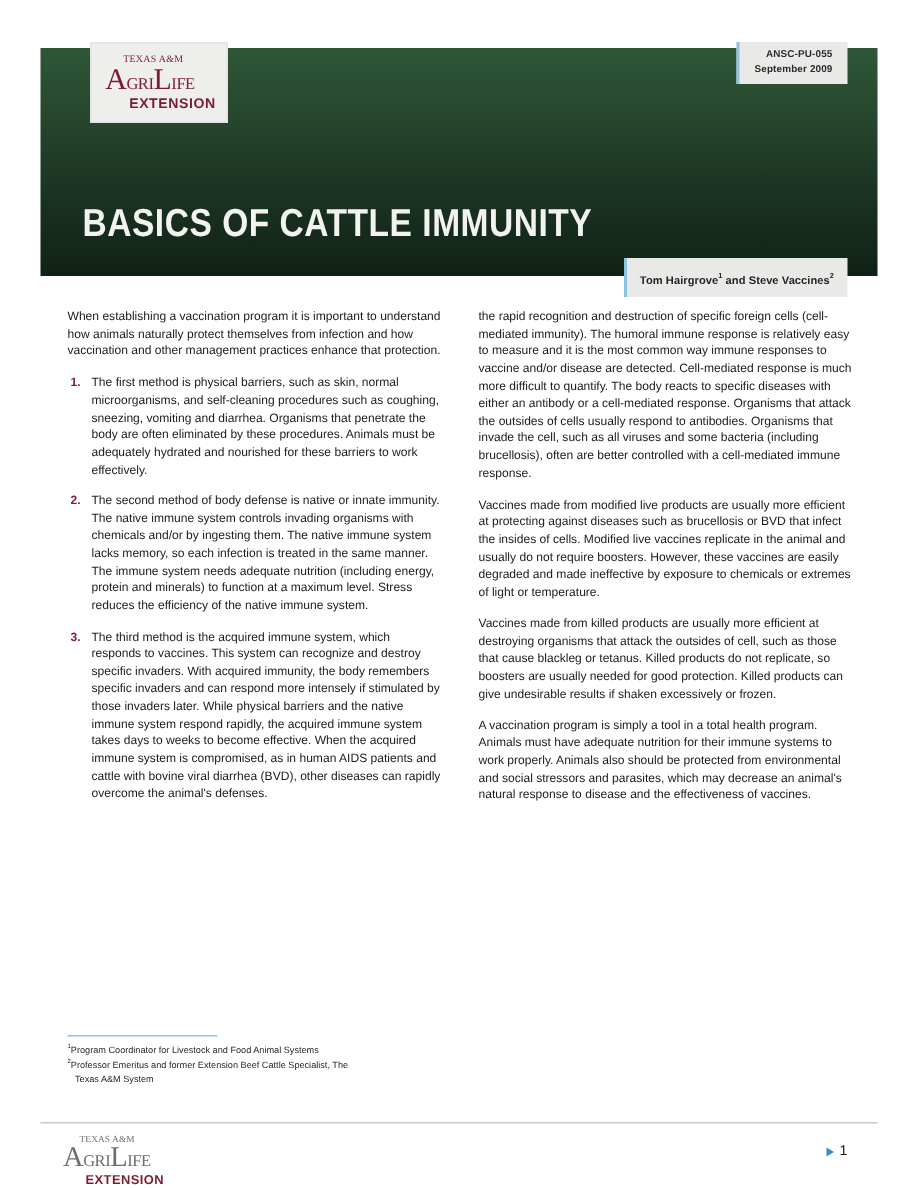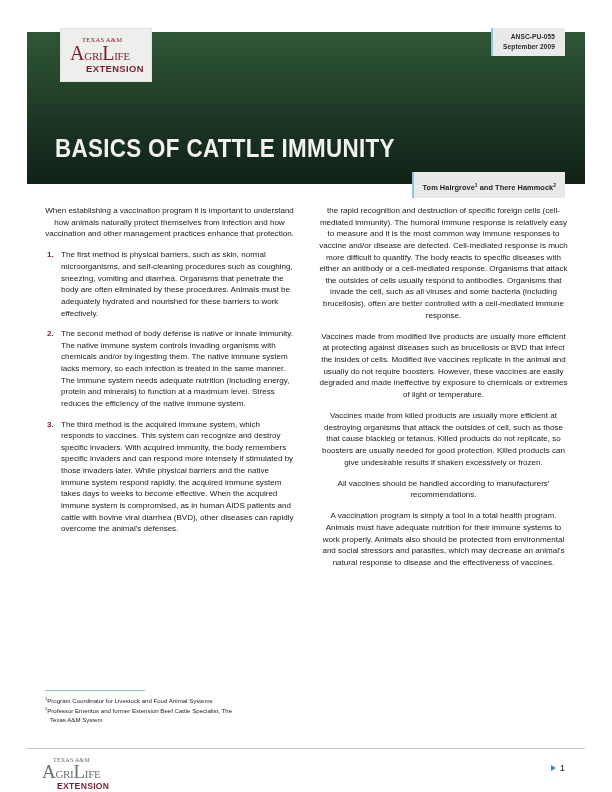--- a/index.html
+++ b/index.html
@@ -136,21 +136,21 @@
     width: 524px;
     display: flex;
     gap: 25px;
   }
   .col { width: 249px; }
 
   p.body {
     font-size: 8.05px;
     line-height: 1.445;
     color: #1a1a1a;
-    text-align: center;
+    text-align: left;
     margin-bottom: 9.5px;
   }
 
   ol.methods {
     list-style: none;
     margin: 0 0 8px 0;
     padding: 0;
   }
   ol.methods > li {
     position: relative;
@@ -269,21 +269,21 @@
   </div>
 
   <div class="pubid-box">
     <div>ANSC-PU-055</div>
     <div>September 2009</div>
   </div>
 
   <div class="doc-title">BASICS OF CATTLE IMMUNITY</div>
 
   <div class="author-box">
-    <span><span>Tom Hairgrove</span><sup>1</sup><span> and There Hammock</span><sup>2</sup></span>
+    <span><span>Tom Hairgrove</span><sup>1</sup><span> and Steve Vaccines</span><sup>2</sup></span>
   </div>
 
   <div class="columns">
 
     <div class="col">
       <p class="body">When establishing a vaccination program it is important to understand how animals naturally protect themselves from infection and how vaccination and other management practices enhance that protection.</p>
 
       <ol class="methods">
         <li>
           <span class="num">1.</span>
@@ -298,21 +298,20 @@
           <span>The third method is the acquired immune system, which responds to vaccines. This system can recognize and destroy specific invaders. With acquired immunity, the body remembers specific invaders and can respond more intensely if stimulated by those invaders later. While physical barriers and the native immune system respond rapidly, the acquired immune system takes days to weeks to become effective. When the acquired immune system is compromised, as in human AIDS patients and cattle with bovine viral diarrhea (BVD), other diseases can rapidly overcome the animal's defenses.</span>
         </li>
       </ol>
 
     </div>
 
     <div class="col">
       <p class="body">the rapid recognition and destruction of specific foreign cells (cell-mediated immunity). The humoral immune response is relatively easy to measure and it is the most common way immune responses to vaccine and/or disease are detected. Cell-mediated response is much more difficult to quantify. The body reacts to specific diseases with either an antibody or a cell-mediated response. Organisms that attack the outsides of cells usually respond to antibodies. Organisms that invade the cell, such as all viruses and some bacteria (including brucellosis), often are better controlled with a cell-mediated immune response.</p>
       <p class="body">Vaccines made from modified live products are usually more efficient at protecting against diseases such as brucellosis or BVD that infect the insides of cells. Modified live vaccines replicate in the animal and usually do not require boosters. However, these vaccines are easily degraded and made ineffective by exposure to chemicals or extremes of light or temperature.</p>
       <p class="body">Vaccines made from killed products are usually more efficient at destroying organisms that attack the outsides of cell, such as those that cause blackleg or tetanus. Killed products do not replicate, so boosters are usually needed for good protection. Killed products can give undesirable results if shaken excessively or frozen.</p>
-      <p class="body">All vaccines should be handled according to manufacturers' recommendations.</p>
       <p class="body">A vaccination program is simply a tool in a total health program. Animals must have adequate nutrition for their immune systems to work properly. Animals also should be protected from environmental and social stressors and parasites, which may decrease an animal's natural response to disease and the effectiveness of vaccines.</p>
     </div>
 
   </div>
 
   <div class="footnotes">
     <div class="footnote-rule"></div>
     <p><sup>1</sup><span>Program Coordinator for Livestock and Food Animal Systems</span></p>
     <p><sup>2</sup><span>Professor Emeritus and former Extension Beef Cattle Specialist, The</span></p>
     <p><span class="indent">Texas A&amp;M System</span></p>

